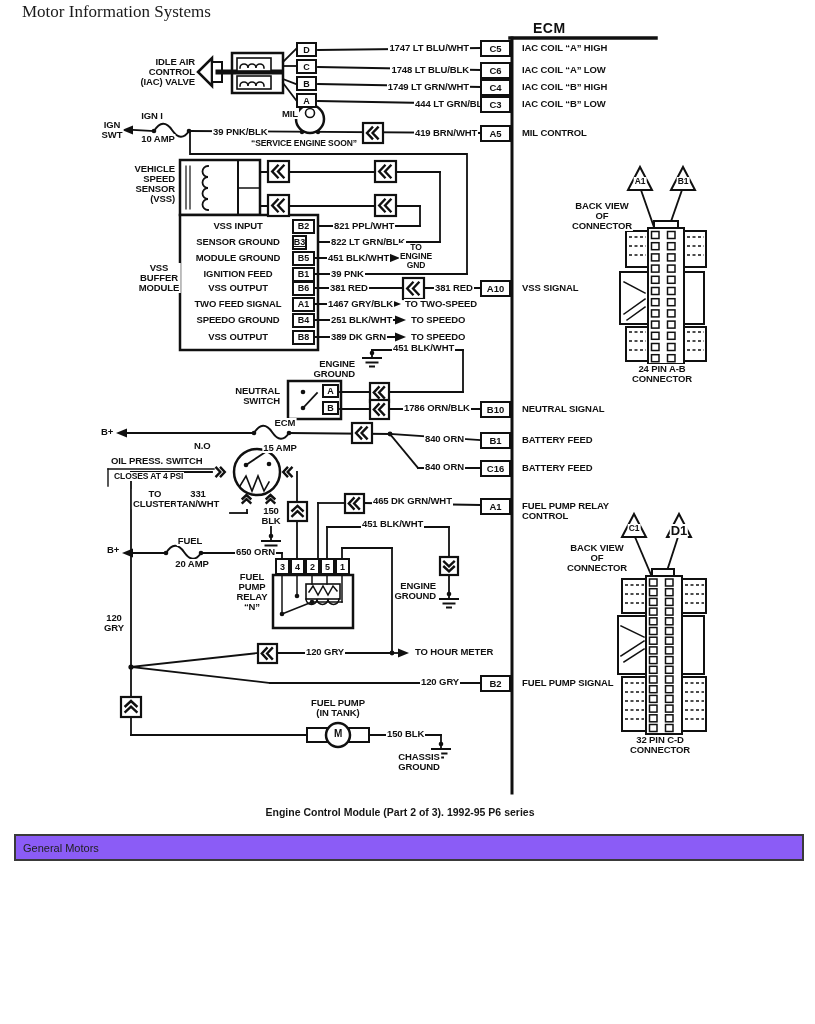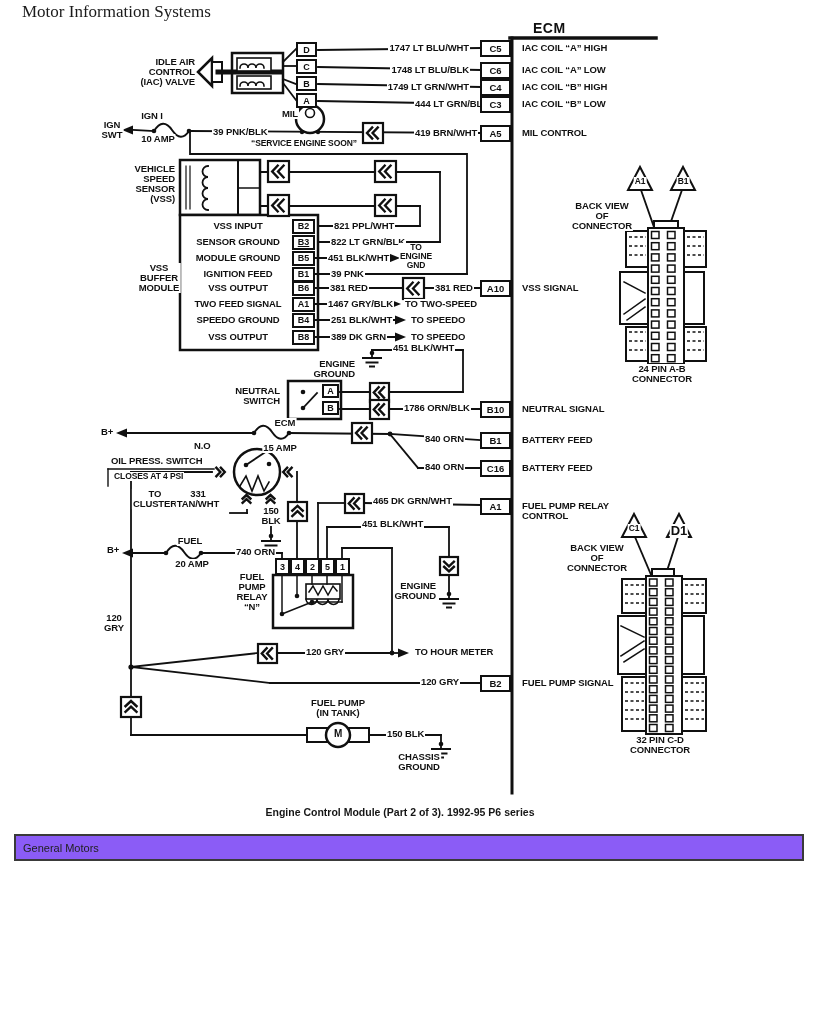--- a/index.html
+++ b/index.html
@@ -439,21 +439,21 @@
       <div class="lbl" style="top: 472px; left: 113px; font-size: 8.5px;">CLOSES AT 4 PSI</div>
       <div class="lbl" style="top: 489px; left: 155px; transform: translateX(-50%); text-align: center;">TO
 CLUSTER</div>
       <div class="lbl" style="top: 489px; left: 198px; transform: translateX(-50%); text-align: center;">331
 TAN/WHT</div>
       <div class="lbl" style="top: 506px; left: 271px; transform: translateX(-50%); text-align: center;">150
 BLK</div>
       <div class="lbl" style="top: 536px; left: 190px; transform: translateX(-50%); text-align: center;">FUEL</div>
       <div class="lbl" style="top: 559px; left: 192px; transform: translateX(-50%); text-align: center;">20 AMP</div>
       <div class="lbl" style="top: 545px; left: 106px;">B+</div>
-      <div class="lbl" style="top: 547px; left: 235px;">740 ORN</div>
+      <div class="lbl" style="top: 547px; left: 235px;">650 ORN</div>
       <div class="lbl" style="top: 496px; left: 372px;">465 DK GRN/WHT</div>
       <div class="lbl" style="top: 519px; left: 361px;">451 BLK/WHT</div>
       <div class="lbl" style="top: 572px; left: 252px; transform: translateX(-50%); text-align: center;">FUEL
 PUMP
 RELAY
 “N”</div>
       <div class="lbl" style="top: 581px; right: 378px; text-align: right;">ENGINE
 GROUND</div>
       <div class="lbl" style="top: 613px; left: 114px; transform: translateX(-50%); text-align: center;">120
 GRY</div>
@@ -499,21 +499,21 @@
       <div class="pinbox" style="left: 480px; top: 459.5px;">C16</div>
       <div class="lbl" style="left: 521px; top: 463px;">BATTERY FEED</div>
       <div class="pinbox" style="left: 480px; top: 497.5px;">A1</div>
       <div class="lbl" style="left: 521px; top: 501px;">FUEL PUMP RELAY
 CONTROL</div>
       <div class="pinbox" style="left: 480px; top: 674.5px;">B2</div>
       <div class="lbl" style="left: 521px; top: 678px;">FUEL PUMP SIGNAL</div>
       <div class="lbl" style="left: 185px; top: 221px; width: 104px; text-align: center;">VSS INPUT</div>
       <div class="pinbox-sm" style="left: 292px; top: 218.5px; width: 23px; height: 15px;">B2</div>
       <div class="lbl" style="left: 185px; top: 237px; width: 104px; text-align: center;">SENSOR GROUND</div>
-      <div class="pinbox-sm" style="left: 292px; top: 234.5px; width: 23px; height: 15px; text-decoration: underline;">B3</div>
+      <div class="pinbox-sm" style="left: 292px; top: 234.5px; width: 15px; height: 15px; text-decoration: underline;">B3</div>
       <div class="lbl" style="left: 185px; top: 253px; width: 104px; text-align: center;">MODULE GROUND</div>
       <div class="pinbox-sm" style="left: 292px; top: 250.5px; width: 23px; height: 15px;">B5</div>
       <div class="lbl" style="left: 185px; top: 269px; width: 104px; text-align: center;">IGNITION FEED</div>
       <div class="pinbox-sm" style="left: 292px; top: 266.5px; width: 23px; height: 15px;">B1</div>
       <div class="lbl" style="left: 185px; top: 283px; width: 104px; text-align: center;">VSS OUTPUT</div>
       <div class="pinbox-sm" style="left: 292px; top: 280.5px; width: 23px; height: 15px;">B6</div>
       <div class="lbl" style="left: 185px; top: 299px; width: 104px; text-align: center;">TWO FEED SIGNAL</div>
       <div class="pinbox-sm" style="left: 292px; top: 296.5px; width: 23px; height: 15px;">A1</div>
       <div class="lbl" style="left: 185px; top: 315px; width: 104px; text-align: center;">SPEEDO GROUND</div>
       <div class="pinbox-sm" style="left: 292px; top: 312.5px; width: 23px; height: 15px;">B4</div>

